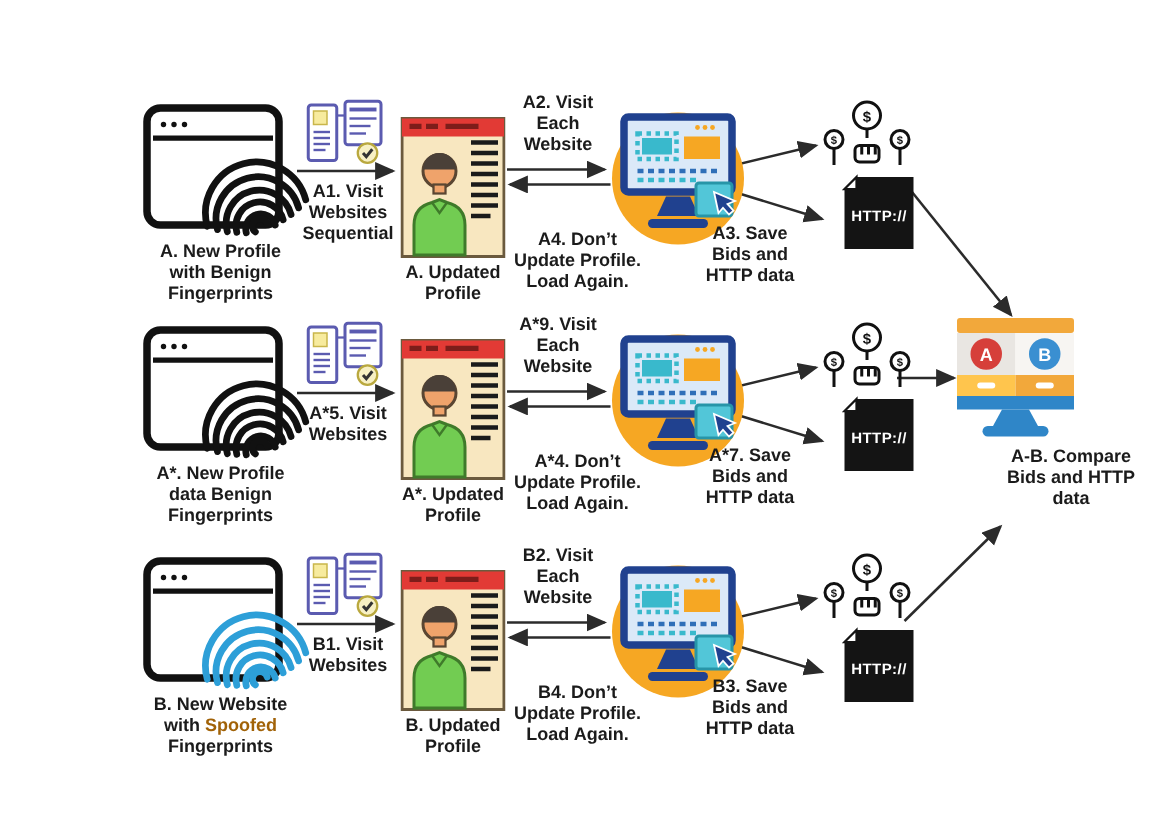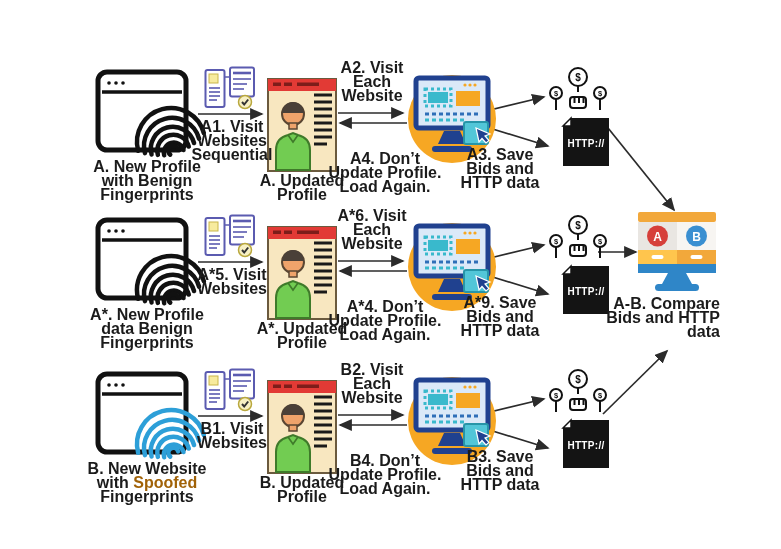--- a/index.html
+++ b/index.html
@@ -2,37 +2,37 @@
 <html><head>
 <meta charset="utf-8">
 <style>
   html,body{margin:0;padding:0;background:#fff;}
   #canvas{position:relative;width:781px;height:549px;background:#fff;overflow:hidden;
           font-family:"Liberation Sans",sans-serif;}
   #arrows{position:absolute;left:0;top:0;z-index:0;}
   .row{position:absolute;left:0;width:781px;height:166px;z-index:1;}
   #rowA{top:60px}#rowAs{top:208px}#rowB{top:362px}
   .ic{position:absolute;}
-  .lbl{position:absolute;font-weight:bold;font-size:16px;line-height:14px;color:#1b1b1b;
+  .lbl{position:absolute;font-weight:bold;font-size:12px;line-height:14px;color:#1b1b1b;
        text-align:center;white-space:pre-line;}
   .browser-ic{left:94px;top:8px;}
   .sites-ic{left:204px;top:6px;}
   .profile-ic{left:267px;top:18px;}
   .monitor-ic{left:404px;top:12px;}
   .bids-ic{left:545px;top:6px;}
   .http-ic{left:551px;top:56px;}
   .newprofile-lbl{left:62px;top:100px;width:170px;}
   .visit-lbl{left:182px;top:60px;width:100px;}
   .updated-lbl{left:252px;top:114px;width:100px;}
   .visiteach-lbl{left:332px;top:1px;width:80px;}
   .dontupdate-lbl{left:322px;top:92px;width:126px;}
   .save-lbl{left:452px;top:88px;width:96px;text-align:center;}
   #compare{position:absolute;left:0;top:0;z-index:1;width:781px;height:549px;pointer-events:none;}
   .compare-ic{left:638px;top:212px;}
-  .compare-lbl{left:596px;top:297px;width:124px;text-align:right;}
+  .compare-lbl{left:652px;top:297px;width:124px;}
   svg text{font-family:"Liberation Sans",sans-serif;}
 </style>
 </head>
 <body>
 
 <div id="canvas">
 
   <svg id="arrows" width="781" height="549">
     <defs>
       <marker id="ah" markerWidth="9" markerHeight="8" refX="7" refY="3.5" orient="auto">
@@ -272,27 +272,27 @@
       <path d="M12,10 L20,2 L20,10 Z" fill="#fff" stroke="#141414" stroke-width="1.5"></path>
       <text x="35" y="31" text-anchor="middle" font-size="10" font-weight="bold" fill="#fff" letter-spacing="0.3">HTTP://</text>
     </svg>
     <div class="lbl newprofile-lbl">A*. New Profile
 data Benign
 Fingerprints</div>
     <div class="lbl visit-lbl">A*5. Visit
 Websites</div>
     <div class="lbl updated-lbl">A*. Updated
 Profile</div>
-    <div class="lbl visiteach-lbl">A*6. Visit
+    <div class="lbl visiteach-lbl">A*9. Visit
 Each
 Website</div>
     <div class="lbl dontupdate-lbl">A*4. Don’t
 Update Profile.
 Load Again.</div>
-    <div class="lbl save-lbl">A*9. Save
+    <div class="lbl save-lbl">A*7. Save
 Bids and
 HTTP data</div>
   </div>
 
   <div class="row" id="rowB">
     <svg class="ic browser-ic" width="118" height="100" viewBox="0 0 118 100">
       <rect x="4" y="4" width="88" height="78" rx="9" fill="#fff" stroke="#111" stroke-width="5"></rect>
       <circle cx="15" cy="15" r="1.8" fill="#111"></circle>
         <circle cx="22" cy="15" r="1.8" fill="#111"></circle>
         <circle cx="29" cy="15" r="1.8" fill="#111"></circle>

